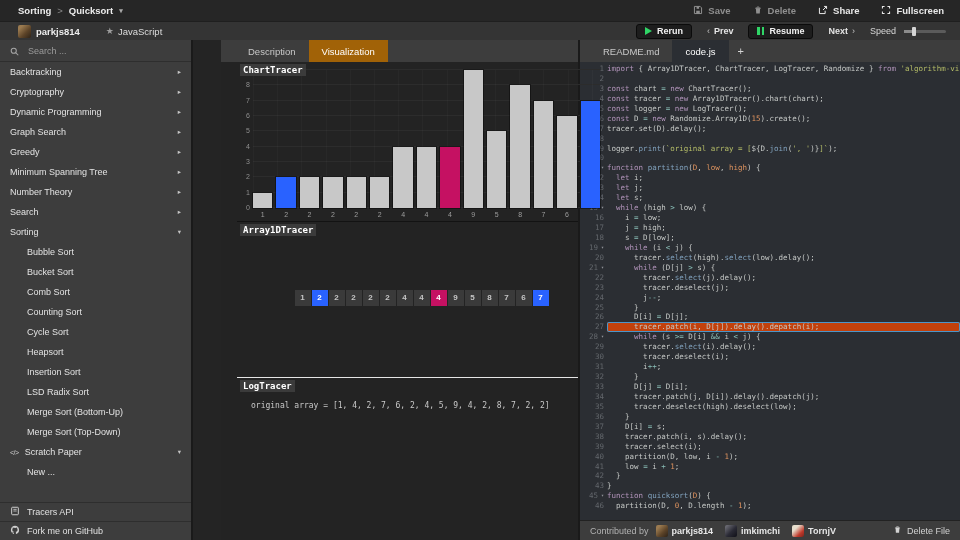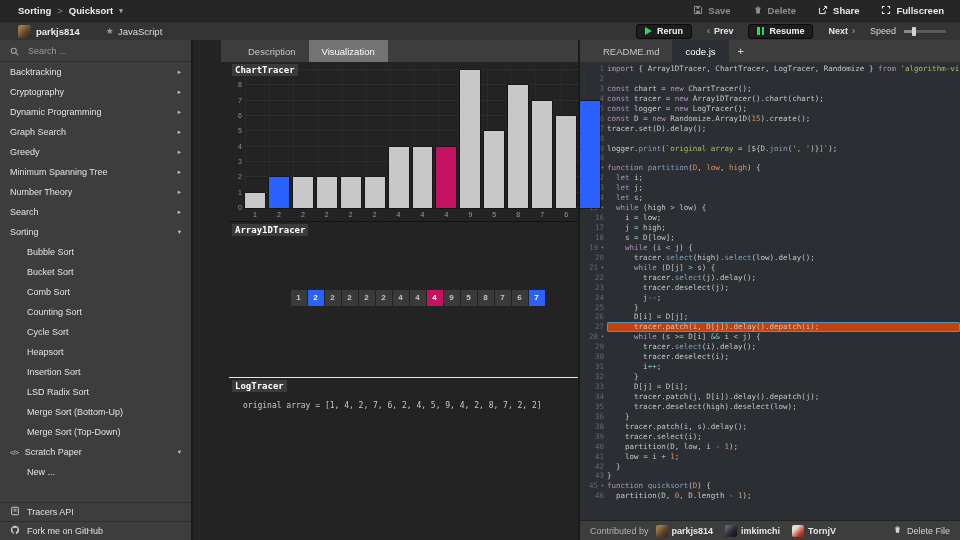--- a/index.html
+++ b/index.html
@@ -61,22 +61,22 @@
   .srow .picon { margin-right:6px; color:#cfcfcf; font-size:7px; letter-spacing:-0.5px; }
   .sidebar-footer { position:absolute; left:0; bottom:0; width:100%; }
   .frow { height:19px; display:flex; align-items:center; gap:7px; padding:0 10px; font-size:9px;
           color:#e0e0e0; border-top:1px solid #2e2e2e; cursor:pointer; }
   .frow svg { width:10px; height:10px; }
 
   
   .viz { position:absolute; left:193px; top:40px; width:385px; height:500px; background:#232323;margin-left:28px; }
   .viz-tabs { height:22px; background:#3d3d3d; display:flex; padding-left:14px; }
   .tab { padding:0 13px; display:flex; align-items:center; font-size:9.5px; color:#c9c9c9; cursor:pointer; }
-  .tab.active { background:#737373; color:#ffffff; }
-  .vsection { position:absolute; left:8px; right:0; }
+  .tab.active { background:#a16207; color:#ffffff; }
+  .vsection { position:absolute; left:16px; right:0; }
   .sec-chart { top:22px; height:160px; border-bottom:1px solid #131313; }
   .sec-array { top:182px; height:156px; border-bottom:1px solid #e5e5e5; }
   .sec-log   { top:338px; height:162px; }
   .tracer-title { position:absolute; top:2px; left:3px; z-index:5;
                   font:bold 9px "DejaVu Sans Mono",monospace; color:#fff;
                   background:#3b3b3b; padding:1px 3px; }
   .plot { position:absolute; left:16px; right:6px; top:8px; height:138px; }
   .bars { position:absolute; inset:0; display:grid; grid-template-columns:repeat(15,1fr); gap:4px;
           align-items:end; z-index:2;
           background:repeating-linear-gradient(90deg, rgba(255,255,255,0.025) 0 1px, transparent 1px 24.2px); }
@@ -412,20 +412,21 @@
         <div class="code-line hl"><span class="gutter">27</span><span class="line-text"><span class="tk-p">      tracer.patch(i, D[j]).delay().depatch(i);</span></span></div>
         <div class="code-line"><span class="gutter">28<span class="fold">▾</span></span><span class="line-text"><span class="tk-p">      </span><span class="tk-k">while</span><span class="tk-p"> (s </span><span class="tk-o">&gt;=</span><span class="tk-p"> D[i] </span><span class="tk-o">&amp;&amp;</span><span class="tk-p"> i </span><span class="tk-o">&lt;</span><span class="tk-p"> j) {</span></span></div>
         <div class="code-line"><span class="gutter">29</span><span class="line-text"><span class="tk-p">        tracer.</span><span class="tk-f">select</span><span class="tk-p">(i).delay();</span></span></div>
         <div class="code-line"><span class="gutter">30</span><span class="line-text"><span class="tk-p">        tracer.deselect(i);</span></span></div>
         <div class="code-line"><span class="gutter">31</span><span class="line-text"><span class="tk-p">        i</span><span class="tk-o">++</span><span class="tk-p">;</span></span></div>
         <div class="code-line"><span class="gutter">32</span><span class="line-text"><span class="tk-p">      }</span></span></div>
         <div class="code-line"><span class="gutter">33</span><span class="line-text"><span class="tk-p">      D[j] </span><span class="tk-o">=</span><span class="tk-p"> D[i];</span></span></div>
         <div class="code-line"><span class="gutter">34</span><span class="line-text"><span class="tk-p">      tracer.patch(j, D[i]).delay().depatch(j);</span></span></div>
         <div class="code-line"><span class="gutter">35</span><span class="line-text"><span class="tk-p">      tracer.deselect(high).deselect(low);</span></span></div>
         <div class="code-line"><span class="gutter">36</span><span class="line-text"><span class="tk-p">    }</span></span></div>
+        <div class="code-line"><span class="gutter">37</span><span class="line-text"><span class="tk-p">    D[i] </span><span class="tk-o">=</span><span class="tk-p"> s;</span></span></div>
         <div class="code-line"><span class="gutter">38</span><span class="line-text"><span class="tk-p">    tracer.patch(i, s).delay();</span></span></div>
         <div class="code-line"><span class="gutter">39</span><span class="line-text"><span class="tk-p">    tracer.select(i);</span></span></div>
         <div class="code-line"><span class="gutter">40</span><span class="line-text"><span class="tk-p">    partition(D, low, i </span><span class="tk-o">-</span><span class="tk-p"> </span><span class="tk-n">1</span><span class="tk-p">);</span></span></div>
         <div class="code-line"><span class="gutter">41</span><span class="line-text"><span class="tk-p">    low </span><span class="tk-o">=</span><span class="tk-p"> i </span><span class="tk-o">+</span><span class="tk-p"> </span><span class="tk-n">1</span><span class="tk-p">;</span></span></div>
         <div class="code-line"><span class="gutter">42</span><span class="line-text"><span class="tk-p">  }</span></span></div>
         <div class="code-line"><span class="gutter">43</span><span class="line-text"><span class="tk-p">}</span></span></div>
         <div class="code-line"><span class="gutter">45<span class="fold">▾</span></span><span class="line-text"><span class="tk-k">function</span><span class="tk-p"> </span><span class="tk-f">quicksort</span><span class="tk-p">(</span><span class="tk-v">D</span><span class="tk-p">) {</span></span></div>
         <div class="code-line"><span class="gutter">46</span><span class="line-text"><span class="tk-p">  partition(D, </span><span class="tk-n">0</span><span class="tk-p">, D.length </span><span class="tk-o">-</span><span class="tk-p"> </span><span class="tk-n">1</span><span class="tk-p">);</span></span></div>
       </div>
     <div class="editor-footer">

